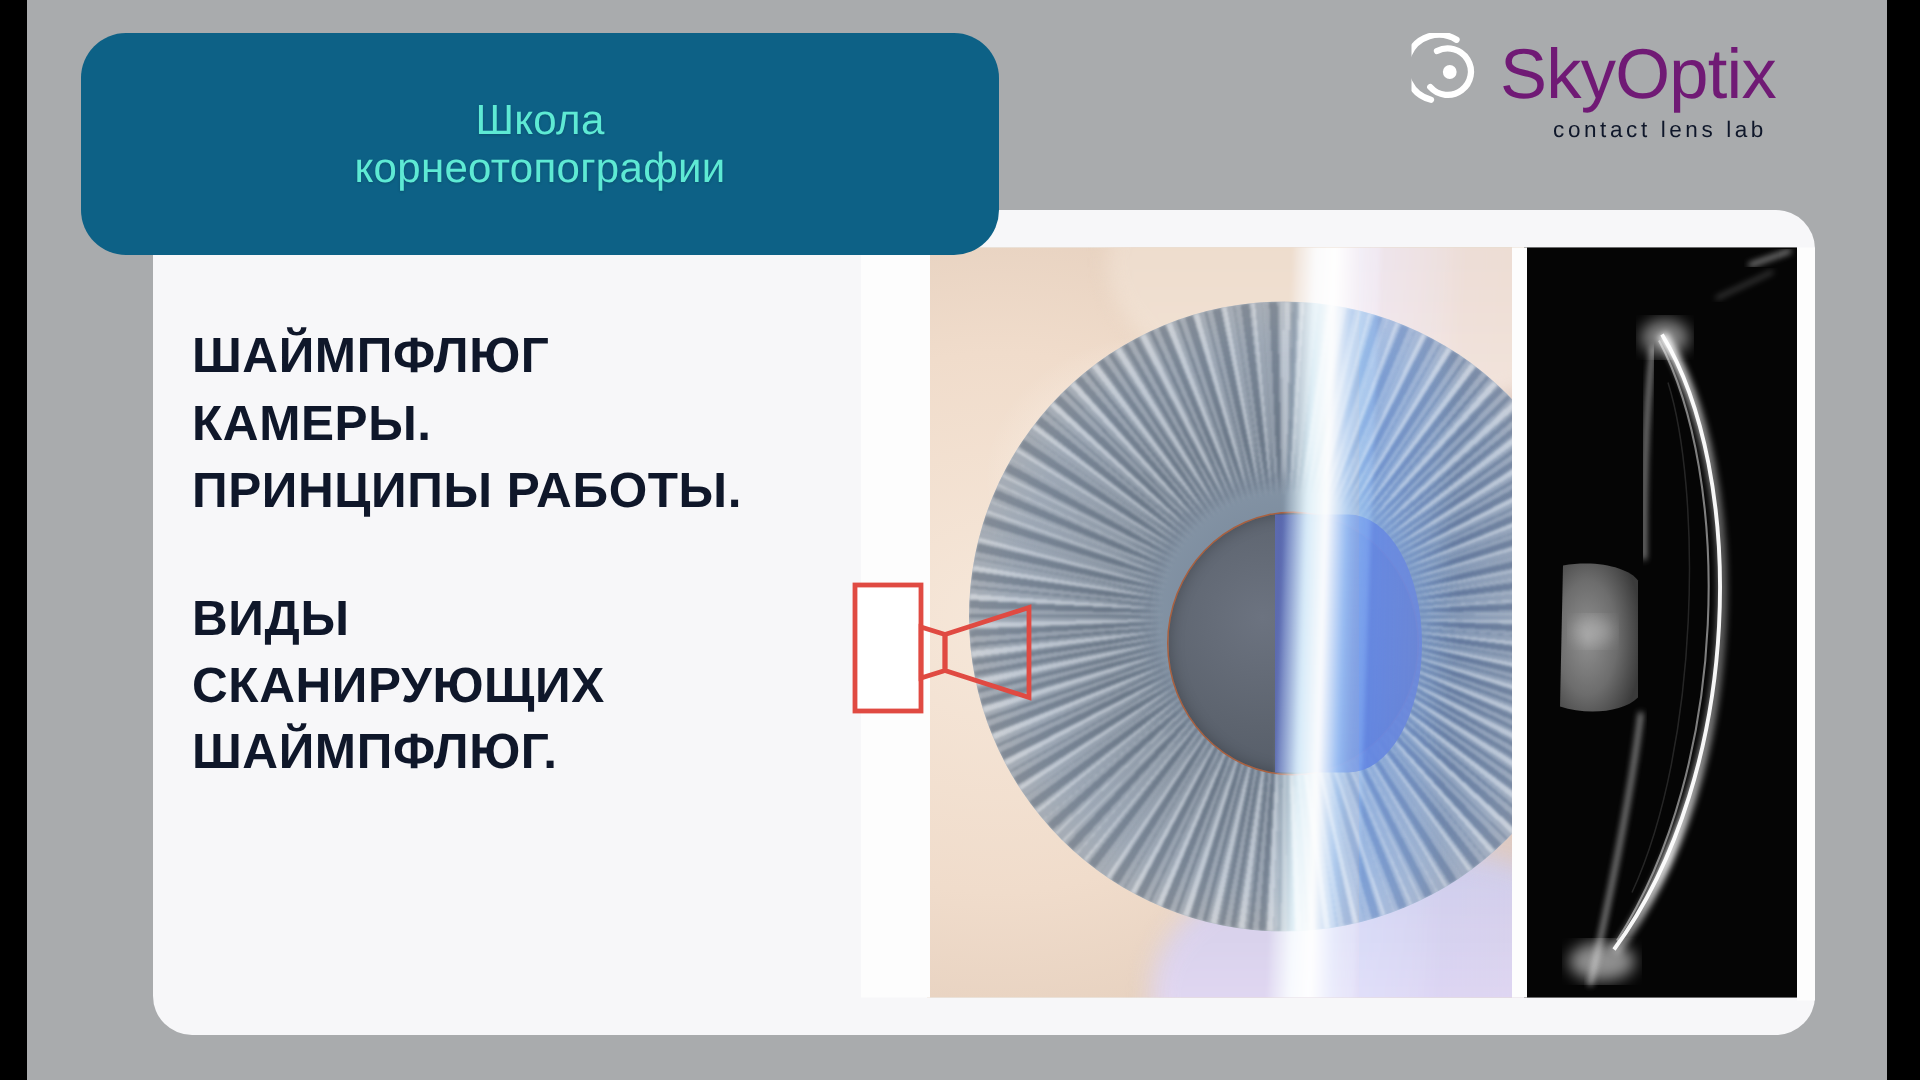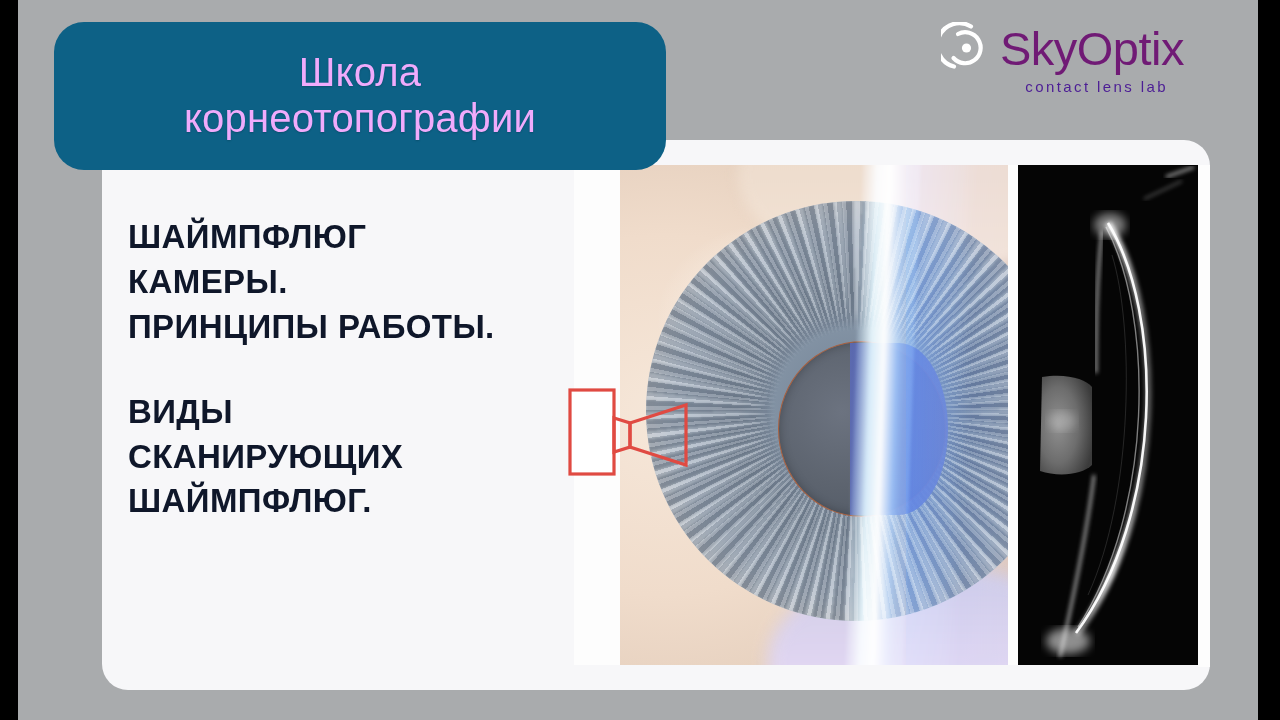--- a/index.html
+++ b/index.html
@@ -21,31 +21,31 @@
     background:#f7f7f9; border-radius:26px;
   }
 
   
   .title-badge {
     position:absolute; left:36px; top:22px; width:612px; height:148px;
     background:#0d6186; border-radius:30px; z-index:20;
     display:flex; align-items:center; justify-content:center;
   }
   .title-text {
-    color:#f0abfc; font-size:40px; line-height:1.14; text-align:center;
+    color:#5eead4; font-size:28px; line-height:1.14; text-align:center;
     letter-spacing:.2px; font-weight:400; white-space:pre-line;
     text-shadow:0 1px 2px rgba(0,0,0,.18);
   }
 
   
   .logo { position:absolute; right:74px; top:22px; z-index:25; text-align:right; }
   .logo-row { display:flex; align-items:center; gap:7px; }
   .logo-mark { width:52px; height:52px; display:block; }
   .logo-word { font-size:47px; color:#701a75; line-height:1; font-weight:400; letter-spacing:-.5px; }
-  .logo-tag { font-size:15px; color:#4c1d95; letter-spacing:2.4px; margin-top:4px; margin-right:16px; }
+  .logo-tag { font-size:15px; color:#0f172a; letter-spacing:2.4px; margin-top:4px; margin-right:6px; }
 
   
   .copy { position:absolute; left:110px; top:215px; width:470px; z-index:15; }
   .copy p {
     color:#0f172a; font-weight:bold; font-size:33px; line-height:1.36;
     letter-spacing:.4px; white-space:pre-line;
   }
   .copy .gap { height:40px; }
 
   

